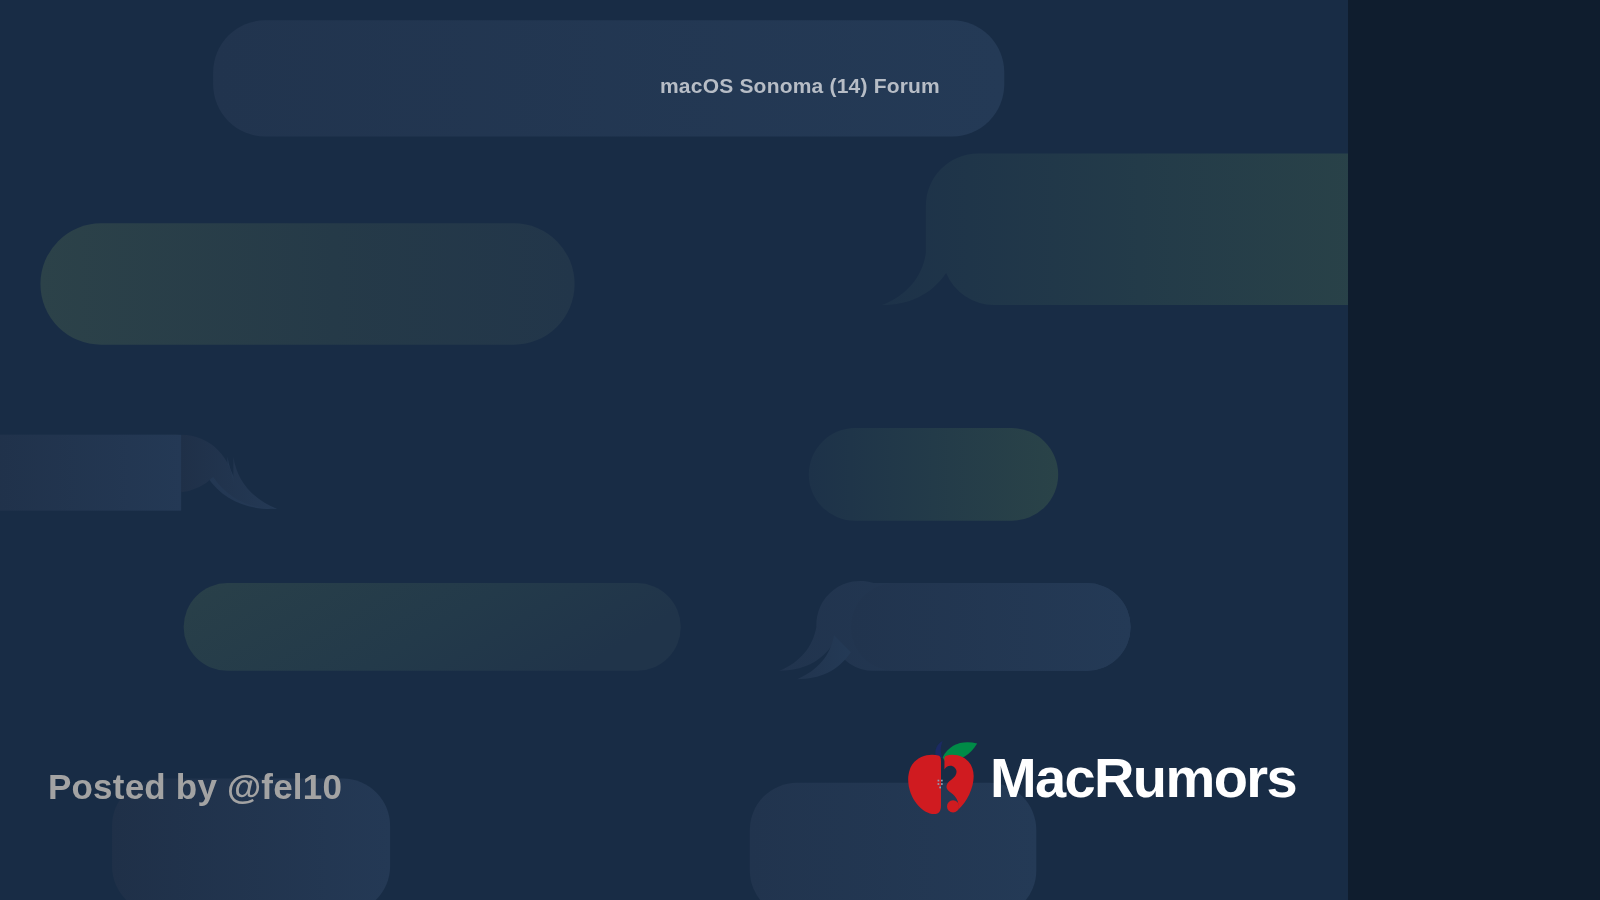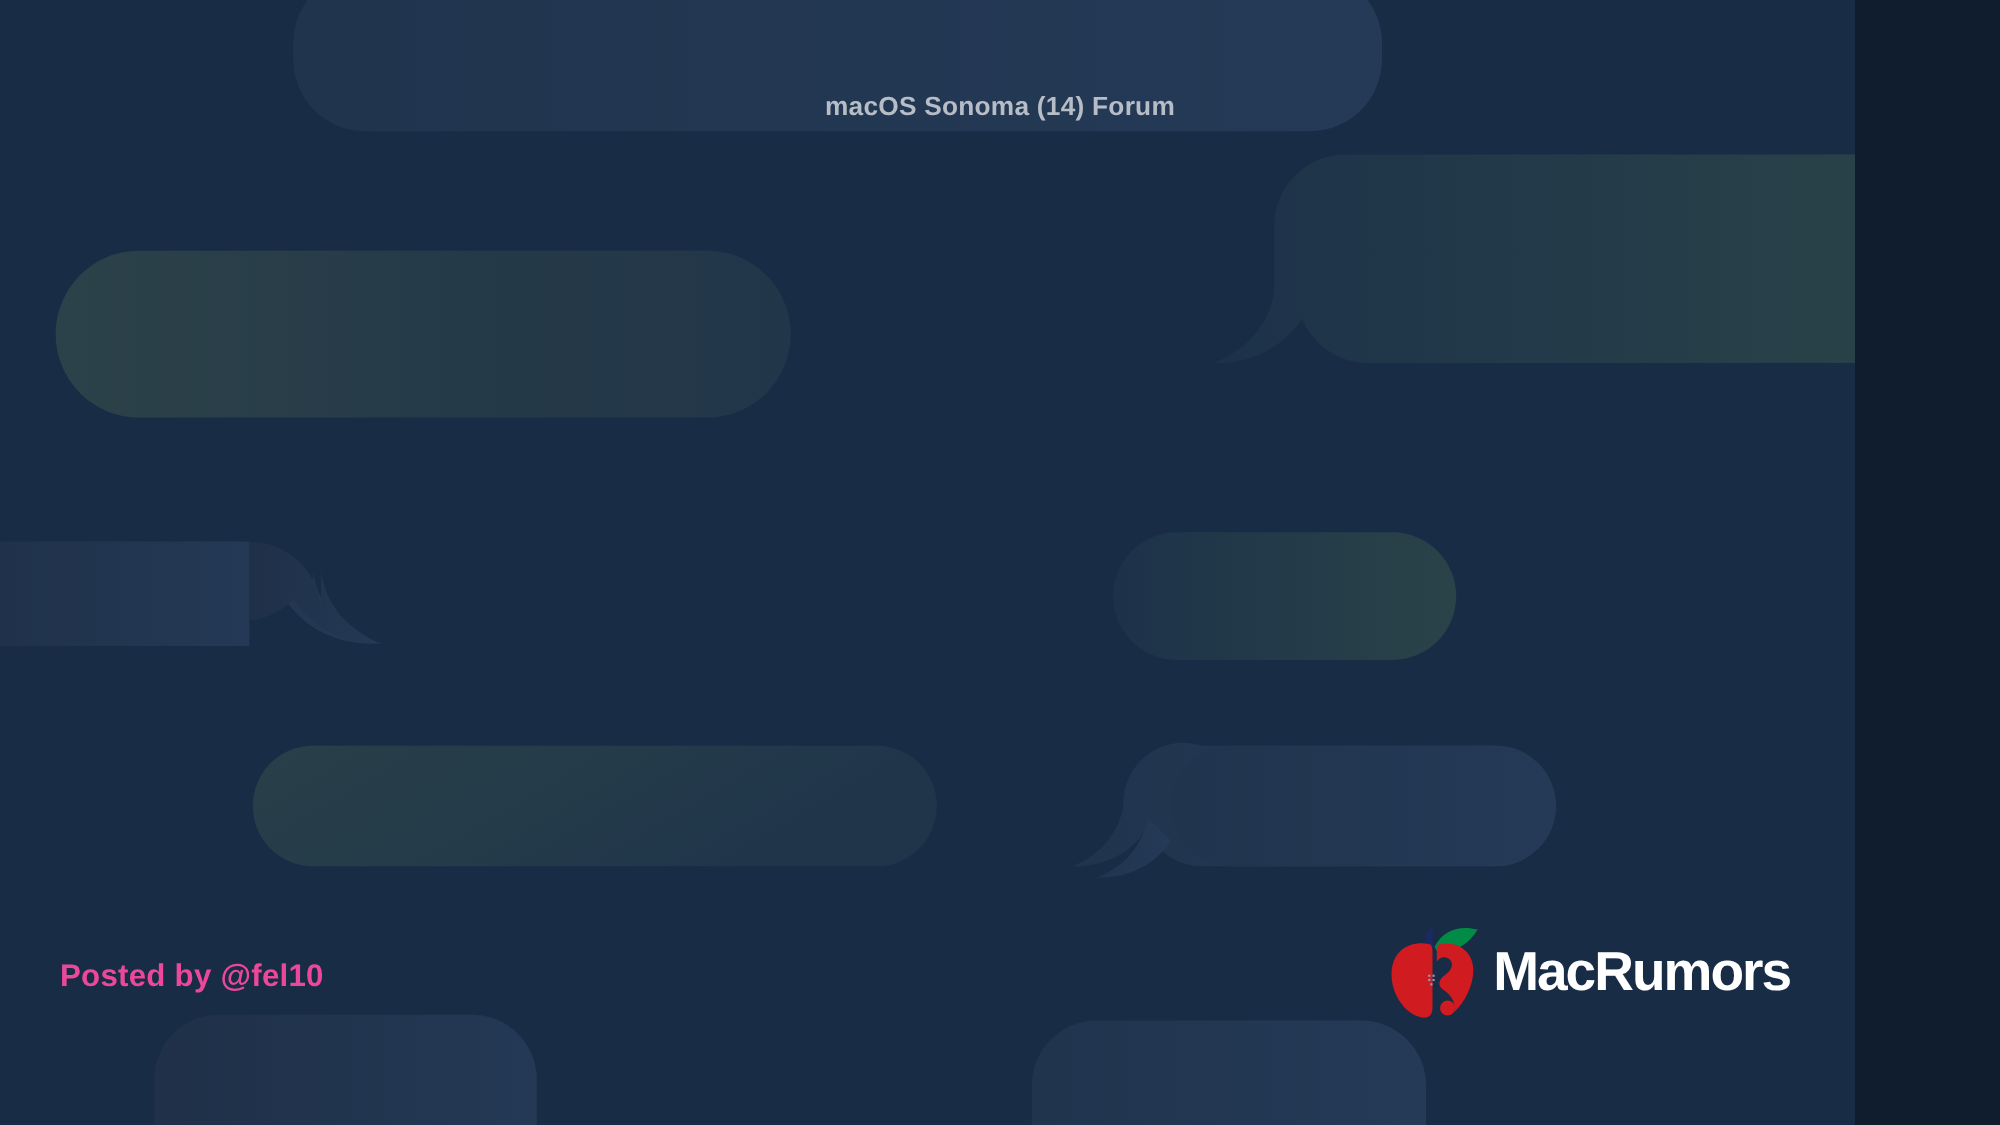--- a/index.html
+++ b/index.html
@@ -2,21 +2,21 @@
 <html><head>
 <meta charset="utf-8">
 <style>
   html, body {
     margin: 0;
     padding: 0;
     background: #0f1d2e;
   }
   #card {
     position: relative;
-    width: 1484px;
+    width: 1348px;
     height: 900px;
     overflow: hidden;
     background: #182c45;
     font-family: "Liberation Sans", sans-serif;
   }
   
   #bubbles {
     position: absolute;
     inset: 0;
     width: 100%;
@@ -45,36 +45,36 @@
     line-height: 1.18;
     font-weight: bold;
     letter-spacing: -1.5px;
     color: #ffffff;
     margin: 0;
   }
   .posted-by {
     position: absolute;
     left: 48px;
     top: 767px;
-    font-size: 25px;
+    font-size: 35px;
     font-weight: bold;
     letter-spacing: 0.2px;
-    color: #ec4899;
+    color: #a3a3a3;
   }
   .brand {
     position: absolute;
     right: 52px;
     top: 735px;
     display: flex;
     align-items: center;
     gap: 6px;
   }
   .brand-mark { display: block; }
   .brand-word {
-    font-size: 44px;
+    font-size: 56px;
     font-weight: bold;
     color: #ffffff;
     letter-spacing: -1.6px;
     line-height: 1;
     white-space: nowrap;
   }
 </style>
 </head>
 <body>
 

